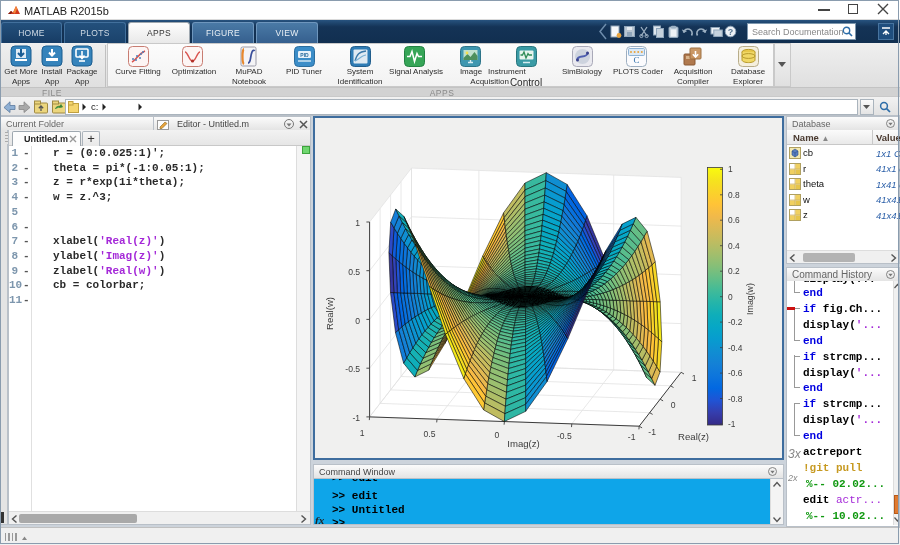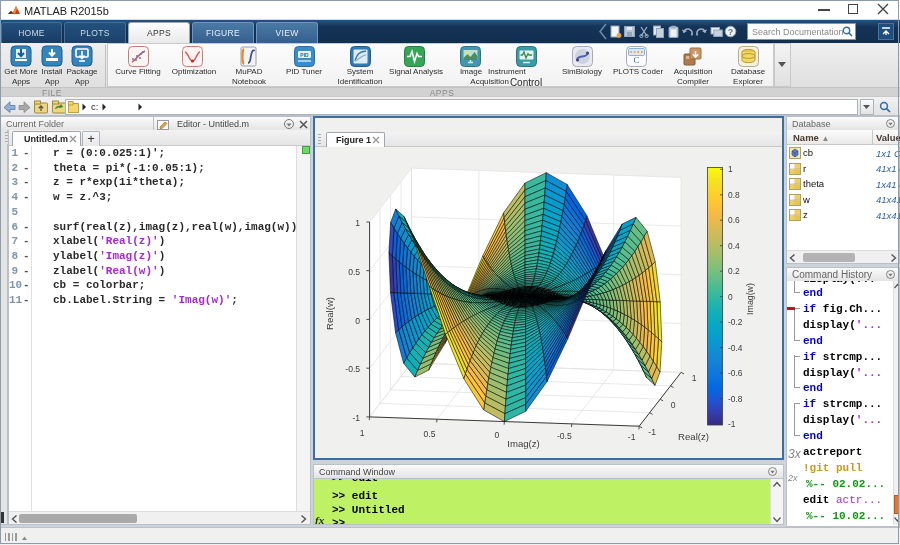--- a/index.html
+++ b/index.html
@@ -286,59 +286,50 @@
 <div class="abs mono" style="left:44px;top:15.7px;color:#2a2a2a;white-space:pre"><span>theta = pi*(-1:0.05:1);</span></div>
 <div class="abs mono" style="left:0;top:30.4px;width:9px;text-align:right;color:#7d96ad">3</div>
 <div class="abs mono" style="left:14px;top:30.4px;color:#555">-</div>
 <div class="abs mono" style="left:44px;top:30.4px;color:#2a2a2a;white-space:pre"><span>z = r*exp(1i*theta);</span></div>
 <div class="abs mono" style="left:0;top:45.1px;width:9px;text-align:right;color:#7d96ad">4</div>
 <div class="abs mono" style="left:14px;top:45.1px;color:#555">-</div>
 <div class="abs mono" style="left:44px;top:45.1px;color:#2a2a2a;white-space:pre"><span>w = z.^3;</span></div>
 <div class="abs mono" style="left:0;top:59.8px;width:9px;text-align:right;color:#7d96ad">5</div>
 <div class="abs mono" style="left:0;top:74.5px;width:9px;text-align:right;color:#7d96ad">6</div>
 <div class="abs mono" style="left:14px;top:74.5px;color:#555">-</div>
-<div class="abs mono" style="left:44px;top:74.5px;color:#2a2a2a;white-space:pre"><span>surf(real(z),imag(z),real(w),imag(w))</span></div>
 <div class="abs mono" style="left:0;top:89.2px;width:9px;text-align:right;color:#7d96ad">7</div>
 <div class="abs mono" style="left:14px;top:89.2px;color:#555">-</div>
 <div class="abs mono" style="left:44px;top:89.2px;color:#2a2a2a;white-space:pre"><span>xlabel(</span><span style="color:#a428d8">'Real(z)'</span><span>)</span></div>
 <div class="abs mono" style="left:0;top:103.9px;width:9px;text-align:right;color:#7d96ad">8</div>
 <div class="abs mono" style="left:14px;top:103.9px;color:#555">-</div>
 <div class="abs mono" style="left:44px;top:103.9px;color:#2a2a2a;white-space:pre"><span>ylabel(</span><span style="color:#a428d8">'Imag(z)'</span><span>)</span></div>
 <div class="abs mono" style="left:0;top:118.6px;width:9px;text-align:right;color:#7d96ad">9</div>
 <div class="abs mono" style="left:14px;top:118.6px;color:#555">-</div>
 <div class="abs mono" style="left:44px;top:118.6px;color:#2a2a2a;white-space:pre"><span>zlabel(</span><span style="color:#a428d8">'Real(w)'</span><span>)</span></div>
 <div class="abs mono" style="left:0;top:133.3px;width:9px;text-align:right;color:#7d96ad">10</div>
 <div class="abs mono" style="left:14px;top:133.3px;color:#555">-</div>
 <div class="abs mono" style="left:44px;top:133.3px;color:#2a2a2a;white-space:pre"><span>cb = colorbar;</span></div>
 <div class="abs mono" style="left:0;top:148.0px;width:9px;text-align:right;color:#7d96ad">11</div>
 <div class="abs mono" style="left:14px;top:148.0px;color:#555">-</div>
-<div class="abs mono" style="left:44px;top:148.0px;color:#2a2a2a;white-space:pre"><span>cb.Label.String = </span><span style="color:#a428d8">'Imag(w)'</span><span>;</span></div>
 </div>
 <div class="abs" style="left:22px;top:16px;width:1px;height:365px;background:#e0e0e0"></div>
 <div class="abs" style="left:287px;top:16px;width:14px;height:365px;background:#f4f4f4;border-left:1px solid #ddd"></div>
 <div class="abs" style="left:293px;top:16px;width:8px;height:8px;background:#6fd66f;border:1px solid #3da33d"></div>
 <div class="abs" style="left:0;top:381px;width:301px;height:13px;background:#f0f0f0;border-top:1px solid #ddd">
 <svg class="abs" style="left:2px;top:3px" width="7" height="8">
         <path d="M5.5 0.5L1.5 4L5.5 7.5" stroke="#555" stroke-width="1.4" fill="none"></path>
       </svg>
 <svg class="abs" style="left:291px;top:3px" width="7" height="8">
         <path d="M1.5 0.5L5.5 4L1.5 7.5" stroke="#555" stroke-width="1.4" fill="none"></path>
       </svg>
 <div class="abs" style="left:10px;top:1.5px;width:118px;height:9px;background:#a9a9a9;border-radius:2px"></div>
 </div>
 </div>
 <div class="abs" style="left:1px;top:512px;width:3px;height:11px;background:#333"></div>
 <div class="abs" style="left:313px;top:116px;width:471px;height:344px;background:#f0f0ef;border:2px solid #3e6d9e">
-<div class="abs" style="left:0;top:14px;width:467px;height:15px;background:linear-gradient(#f2f2f2,#e6e6e6);border-bottom:1px solid #c8c8c8">
-<div class="abs" style="left:3px;top:2px;width:3px;height:11px;background:repeating-linear-gradient(#aaa 0,#aaa 1px,transparent 1px,transparent 3px)"></div>
-<div class="abs" style="left:11px;top:0;width:59px;height:15px;background:#fdfdfd;border:1px solid #9fa8b0;border-bottom:none;border-radius:2px 2px 0 0;color:#222;font-weight:bold;font-size:9px;line-height:14px;padding-left:9px">Figure 1</div>
-<svg class="abs" style="left:57px;top:4px" width="8" height="8">
-        <path d="M1 1L7 7M7 1L1 7" stroke="#999" stroke-width="1.4"></path>
-      </svg>
-</div>
 </div>
 <svg width="466" height="311" viewBox="0 0 466 311" style="position:absolute;left:316px;top:147px" font-family="Liberation Sans, sans-serif">
     <rect width="466" height="311" fill="#f0f0ef"></rect>
     <polygon points="53.6,269.9 323.2,279.2 365.1,225.3 365.1,30.4 95.5,21.1 53.6,75" fill="#fff"></polygon>
     <g stroke="#e2e2e2" stroke-width="0.8">
       <line x1="323.2" y1="279.2" x2="365.1" y2="225.3"></line>
       <line x1="323.2" y1="279.2" x2="53.6" y2="269.9"></line>
       <line x1="365.1" y1="225.3" x2="365.1" y2="30.4"></line>
       <line x1="365.1" y1="225.3" x2="95.5" y2="216"></line>
       <line x1="53.6" y1="269.9" x2="53.6" y2="75"></line>
@@ -2057,21 +2048,21 @@
     <text x="412" y="254.5" font-size="8.4" fill="#3c3c3c" text-anchor="start">-0.8</text>
     <text x="412" y="280" font-size="8.4" fill="#3c3c3c" text-anchor="start">-1</text>
     <text x="437" y="152" font-size="8.8" fill="#3c3c3c" text-anchor="middle" transform="rotate(-90 437 152)">Imag(w)</text>
   </svg>
 <div class="hdr" style="left:313px;top:464px;width:471px;color:#444">Command Window</div>
 <svg class="abs" style="left:768px;top:467px" width="9" height="9">
     <circle cx="4.5" cy="4.5" r="4" fill="none" stroke="#777" stroke-width="0.9"></circle>
     <path d="M2.3 3.8h4.4l-2.2 2.8z" fill="#777"></path>
   </svg>
 <div class="abs" style="left:313px;top:130px"></div>
-<div class="abs" style="left:313px;top:479px;width:471px;height:46px;background:#bef264;border:1px solid #b9c0c8;border-top:none;overflow:hidden">
+<div class="abs" style="left:313px;top:479px;width:471px;height:46px;background:#0ea5e9;border:1px solid #b9c0c8;border-top:none;overflow:hidden">
 <div class="abs mono" style="left:18px;top:-7px;color:#000">&gt;&gt; edit</div>
 <div class="abs mono" style="left:18px;top:11px;color:#000">&gt;&gt; edit</div>
 <div class="abs mono" style="left:18px;top:25px;color:#000">&gt;&gt; Untitled</div>
 <div class="abs mono" style="left:18px;top:38px;color:#000">&gt;&gt;</div>
 <div class="abs" style="left:1px;top:35px;width:13px;height:11px;color:#222;font-size:11px;font-style:italic;font-family:'Liberation Serif',serif;font-weight:bold">fx</div>
 <div class="abs" style="left:456px;top:0;width:13px;height:46px;background:#f4f4f4;border-left:1px solid #ddd"></div>
 <svg class="abs" style="left:459px;top:2px" width="8" height="7">
       <path d="M0.5 5.5L4 1.5L7.5 5.5" stroke="#555" stroke-width="1.3" fill="none"></path>
     </svg>
 <svg class="abs" style="left:459px;top:37px" width="8" height="7">

